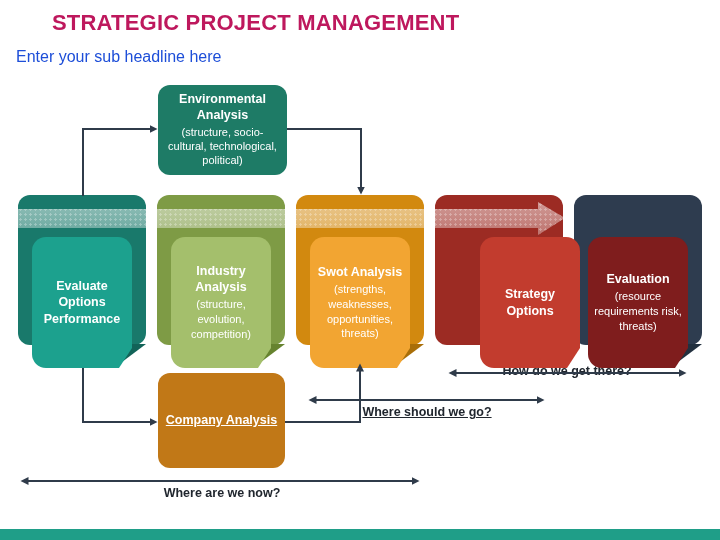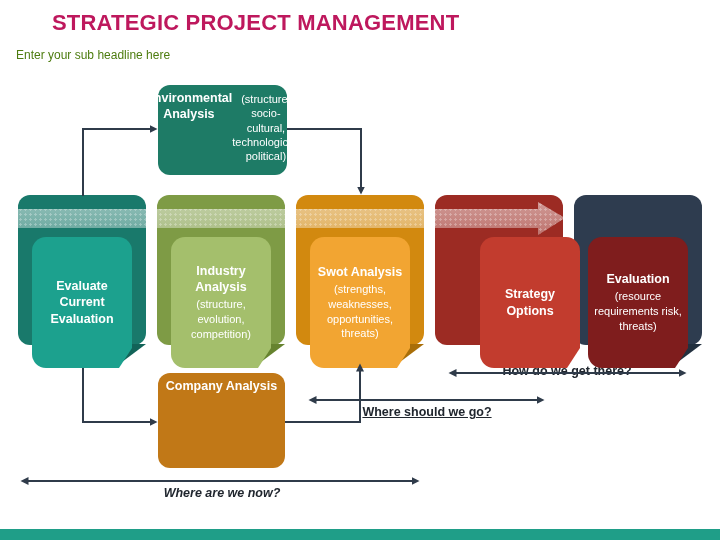--- a/index.html
+++ b/index.html
@@ -1,25 +1,25 @@
 <!DOCTYPE html>
 <html><head>
 <meta charset="utf-8">
 <style>
   html,body{margin:0;padding:0;background:#fff;}
   .stage{position:relative;width:720px;height:540px;background:#ffffff;overflow:hidden;
          font-family:"Liberation Sans",sans-serif;}
 
   .page-title{position:absolute;left:16px;top:10px;font-size:22px;font-weight:bold;
               color:#be185d;letter-spacing:.2px;margin-left:36px;}
-  .page-sub{position:absolute;left:16px;top:48px;font-size:12px;color:#4d7c0f;}
+  .page-sub{position:absolute;left:16px;top:48px;font-size:16px;color:#1d4ed8;}
 
   
   .round-box{position:absolute;border-radius:12px;color:#fff;text-align:center;
-             display:flex;flex-direction:row;justify-content:center;padding:6px 7px;box-sizing:border-box;}
+             display:flex;flex-direction:column;justify-content:center;padding:6px 7px;box-sizing:border-box;}
   .env-box{left:158px;top:85px;width:129px;height:90px;}
   .company-box{left:158px;top:373px;width:127px;height:95px;}
   .box-title{font-size:12.5px;font-weight:bold;line-height:1.25;}
   .box-sub{font-size:11px;line-height:1.3;margin-top:1px;}
 
   
   .card{position:absolute;top:195px;width:128px;height:180px;}
   .col0{left:18px}.col1{left:157px}.col2{left:296px}.col3{left:435px}.col4{left:574px}
   .card .back{position:absolute;left:0;top:0;width:128px;height:150px;border-radius:12px;z-index:1;}
   .card .fold{position:absolute;left:100px;top:149px;width:28px;height:21px;z-index:3;
@@ -38,21 +38,21 @@
              background-image:radial-gradient(rgba(255,255,255,.28) 1px,transparent 1.2px),
                               linear-gradient(rgba(255,255,255,.52),rgba(255,255,255,.34));
              background-size:5px 5px,100% 100%;
              clip-path:polygon(0 7px,520px 7px,520px 0,547px 16px,520px 33px,520px 26px,0 26px);}
 
   .connectors{position:absolute;left:0;top:0;z-index:10;pointer-events:none;}
 
   .q-label{position:absolute;width:200px;text-align:center;font-size:12.5px;font-weight:bold;color:#20262e;}
   .q-how{left:467px;top:364px;}
   .q-go{left:327px;top:405px;text-decoration:underline;}
-  .q-now{left:122px;top:486px;font-style:italic;}
+  .q-now{left:122px;top:486px;}
 
   .footer-bar{position:absolute;left:0;top:529px;width:720px;height:11px;}
 </style>
 </head>
 <body>
 
 <div class="stage">
 
   <div class="page-title">STRATEGIC PROJECT MANAGEMENT</div>
   <div class="page-sub">Enter your sub headline here</div>
@@ -76,21 +76,21 @@
 
   <div class="round-box env-box" style="background-color: rgb(30, 123, 102);">
     <div class="box-title">Environmental Analysis</div>
     <div class="box-sub">(structure, socio-cultural, technological, political)</div>
   </div>
 
   <div class="card col0">
     <div class="back" style="background-color: rgb(25, 121, 107);"></div>
     <div class="fold" style="background-color: rgb(18, 99, 88);"></div>
     <div class="front" style="background-color: rgb(28, 161, 142);">
-      <div class="card-title">Evaluate Current Evaluation</div>
+      <div class="card-title">Evaluate Options Performance</div>
 
     </div>
   </div>
 
   <div class="card col2">
     <div class="back" style="background-color: rgb(210, 137, 15);"></div>
     <div class="fold" style="background-color: rgb(169, 110, 8);"></div>
     <div class="front" style="background-color: rgb(242, 165, 50);">
       <div class="card-title">Swot Analysis</div>
       <div class="card-sub">(strengths, weaknesses, opportunities, threats)</div>
@@ -119,21 +119,21 @@
     <div class="back" style="background-color: rgb(46, 60, 79);"></div>
     <div class="fold" style="background-color: rgb(34, 48, 63);"></div>
     <div class="front" style="background-color: #7f1d1d; align-items: center;">
       <div class="card-title">Evaluation</div>
       <div class="card-sub">(resource requirements risk, threats)</div>
     </div>
   </div>
 
   <div class="flow-band"></div>
 
-  <div class="round-box company-box" style="background-color: rgb(193, 120, 23);">
+  <div class="round-box company-box" style="background-color: rgb(193, 120, 23); text-decoration: underline;">
     <div class="box-title">Company Analysis</div>
   </div>
 
   <div class="q-label q-how">How do we get there?</div>
   <div class="q-label q-go">Where should we go?</div>
   <div class="q-label q-now">Where are we now?</div>
 
   <div class="footer-bar" style="background-color: rgb(31, 158, 136);"></div>
 
 </div>

